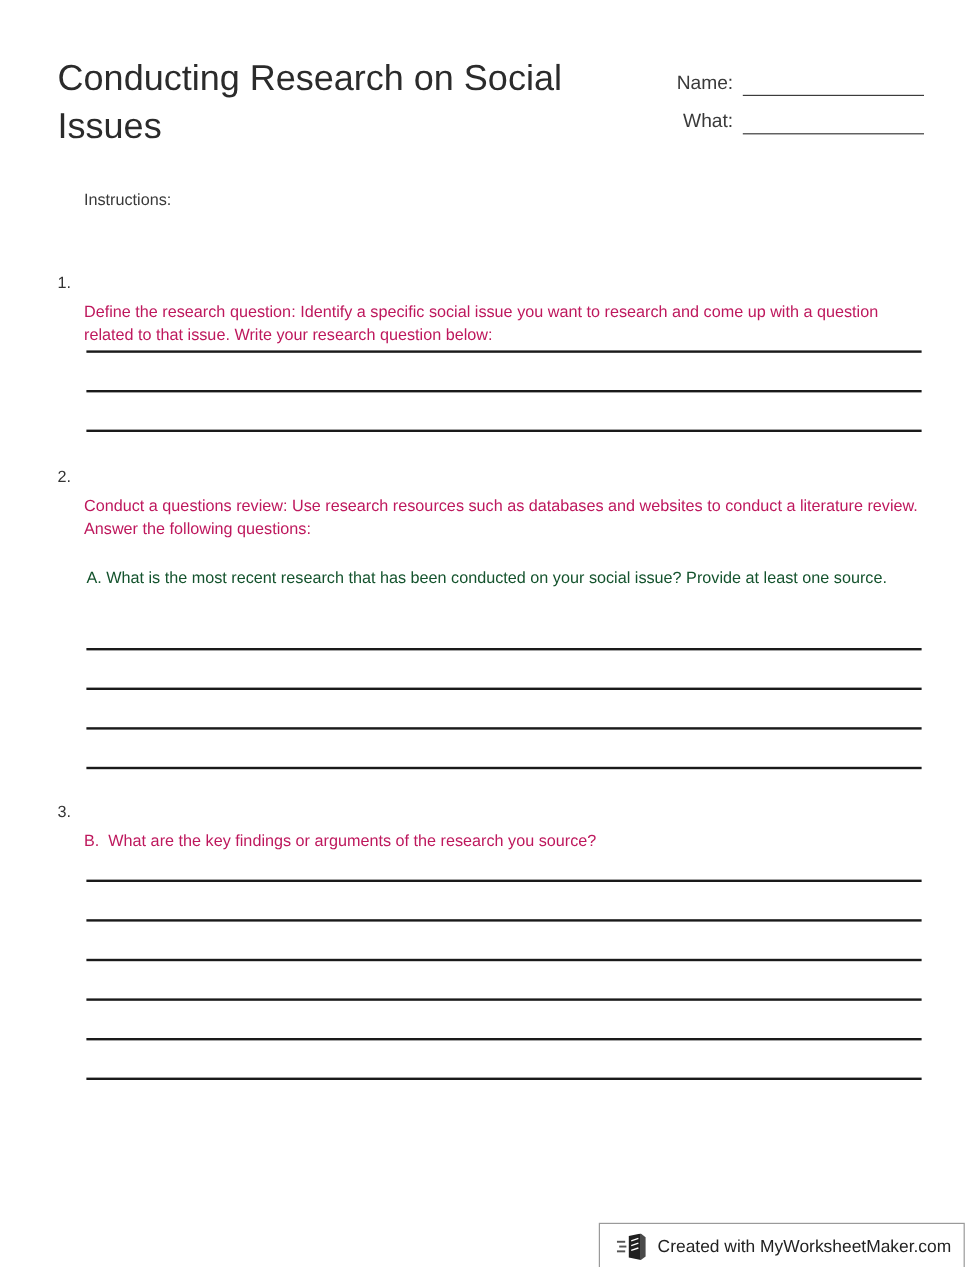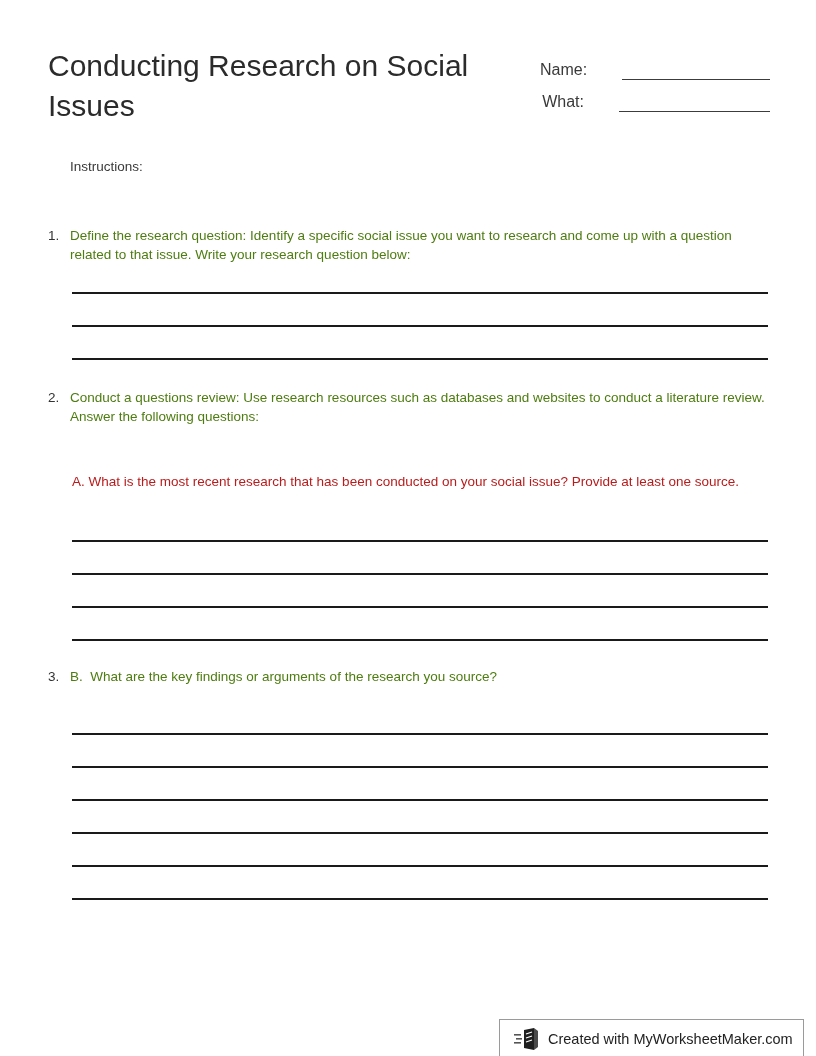--- a/index.html
+++ b/index.html
@@ -50,21 +50,20 @@
     position: absolute;
     left: 540px;
     top: 48px;
     width: 230px;
   }
   .nd-row {
     display: flex;
     align-items: flex-end;
     justify-content: flex-end;
     height: 32px;
-    gap: 27px;
   }
   .nd-label {
     font-size: 16px;
     font-weight: 400;
     color: #3a3a3a;
     padding-right: 8px;
     white-space: nowrap;
     line-height: 20px;
   }
   .nd-line {
@@ -99,30 +98,31 @@
     flex: 0 0 22px;
     font-size: 13.5px;
     line-height: 18.5px;
     color: #333333;
     text-align: left;
   }
   .qtext {
     flex: 1 1 auto;
     font-size: 13.5px;
     line-height: 18.5px;
-    color: #4d7c0f;
+    color: #be185d;
     white-space: pre-wrap;
+    margin-top: 24px;
   }
   .subq {
     position: absolute;
     left: 72px;
     width: 692px;
     font-size: 13.5px;
     line-height: 18.5px;
-    color: #b91c1c;
+    color: #14532d;
   }
 
   
   .lines {
     position: absolute;
     left: 72px;
     width: 696px;
   }
   .aline {
     height: 0;

